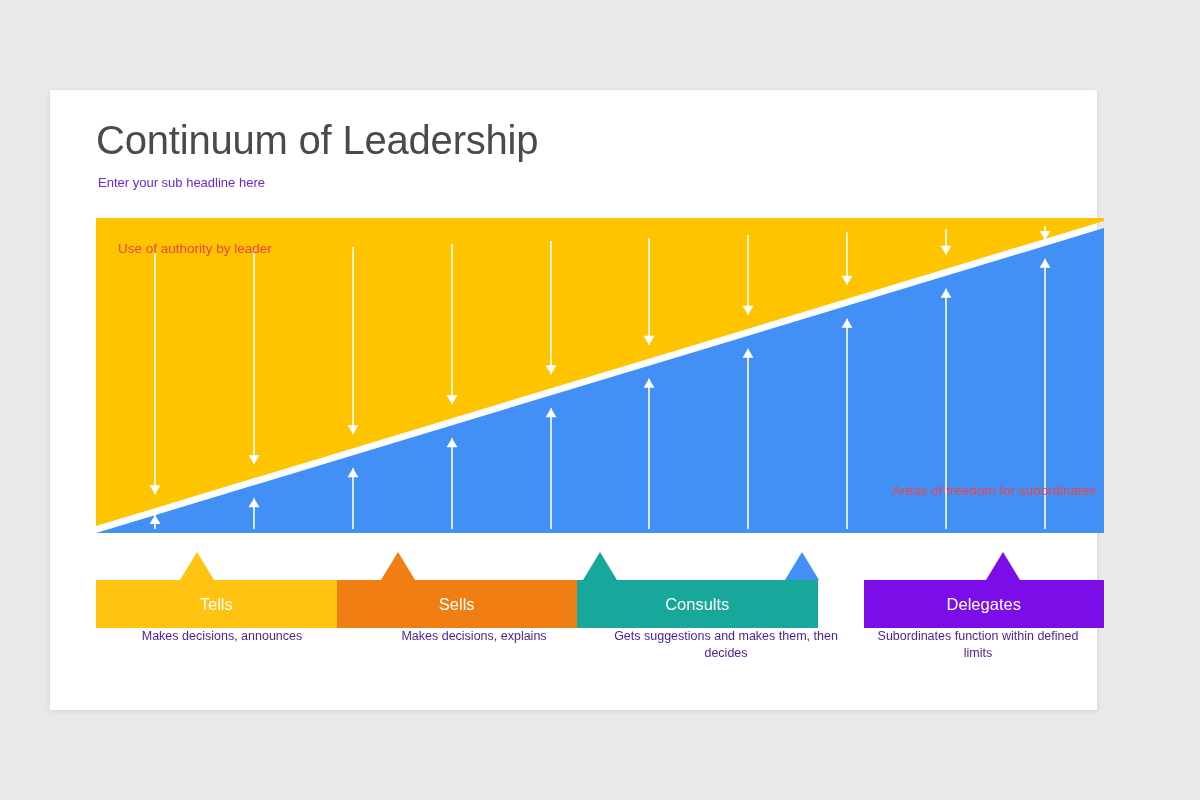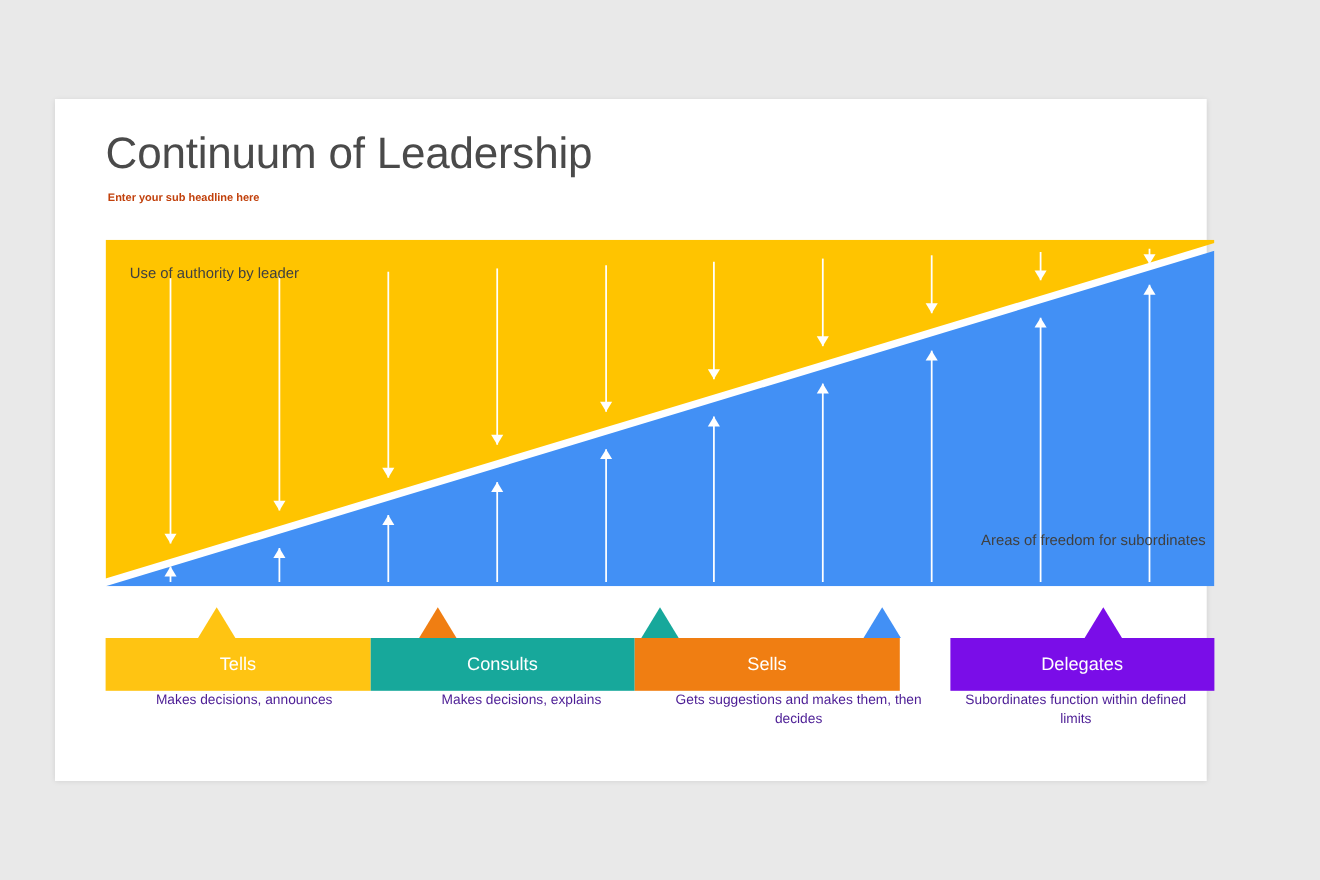--- a/index.html
+++ b/index.html
@@ -16,31 +16,31 @@
     background:#ffffff;
     box-shadow:0 1px 5px rgba(0,0,0,0.10);
   }
   #page-title {
     position:absolute; left:46px; top:28px;
     font-size:40px; font-weight:400; color:#4a4a4a;
     letter-spacing:-0.2px; white-space:nowrap;
   }
   #page-subtitle {
     position:absolute; left:48px; top:85px;
-    font-size:10px; font-weight:700; color:#c2410c;
+    font-size:13px; font-weight:400; color:#6d28d9;
     white-space:nowrap;
   }
   
   #continuum-diagram {
     position:absolute; left:46px; top:128px;
     width:1008px; height:400px;
   }
   #wedge-svg { position:absolute; left:0; top:0; width:1008px; height:315px; }
   .zone-label {
-    position:absolute; font-size:13.5px; color:#404040; white-space:nowrap;
+    position:absolute; font-size:13.5px; color:#ef4444; white-space:nowrap;
   }
   #authority-zone-label { left:22px; top:23px; }
   #freedom-zone-label  { right:8px;  top:265px; }
 
   
   #marker-row {
     position:absolute; left:0; top:320px; width:1008px; height:42px;
   }
   .stage-marker {
     position:absolute; bottom:0;
@@ -197,25 +197,25 @@
         <div class="stage-marker" style="border-bottom: 28px solid rgb(240, 126, 18); left: 285.4px;"></div>
         <div class="stage-marker" style="border-bottom: 28px solid rgb(23, 168, 155); left: 487px;"></div>
         <div class="stage-marker" style="border-bottom: 28px solid rgb(66, 144, 245); left: 688.6px;"></div>
         <div class="stage-marker" style="border-bottom: 28px solid rgb(122, 13, 232); left: 890.2px;"></div>
       </div>
 
     <div id="stage-bar">
         <div class="stage-segment" style="background: rgb(255, 196, 18);">
           <span>Tells</span>
         </div>
+        <div class="stage-segment" style="background: rgb(240, 126, 18);">
+          <span>Sells</span>
+        </div>
         <div class="stage-segment" style="background: rgb(23, 168, 155);">
           <span>Consults</span>
-        </div>
-        <div class="stage-segment" style="background: rgb(240, 126, 18);">
-          <span>Sells</span>
         </div>
         <div class="stage-segment" style="background: rgb(122, 13, 232); margin-left: 46px;">
           <span>Delegates</span>
         </div>
       </div>
   </div>
 
   <div id="stage-descriptions">
       <div class="stage-desc">Makes decisions, announces</div>
       <div class="stage-desc">Makes decisions, explains</div>

